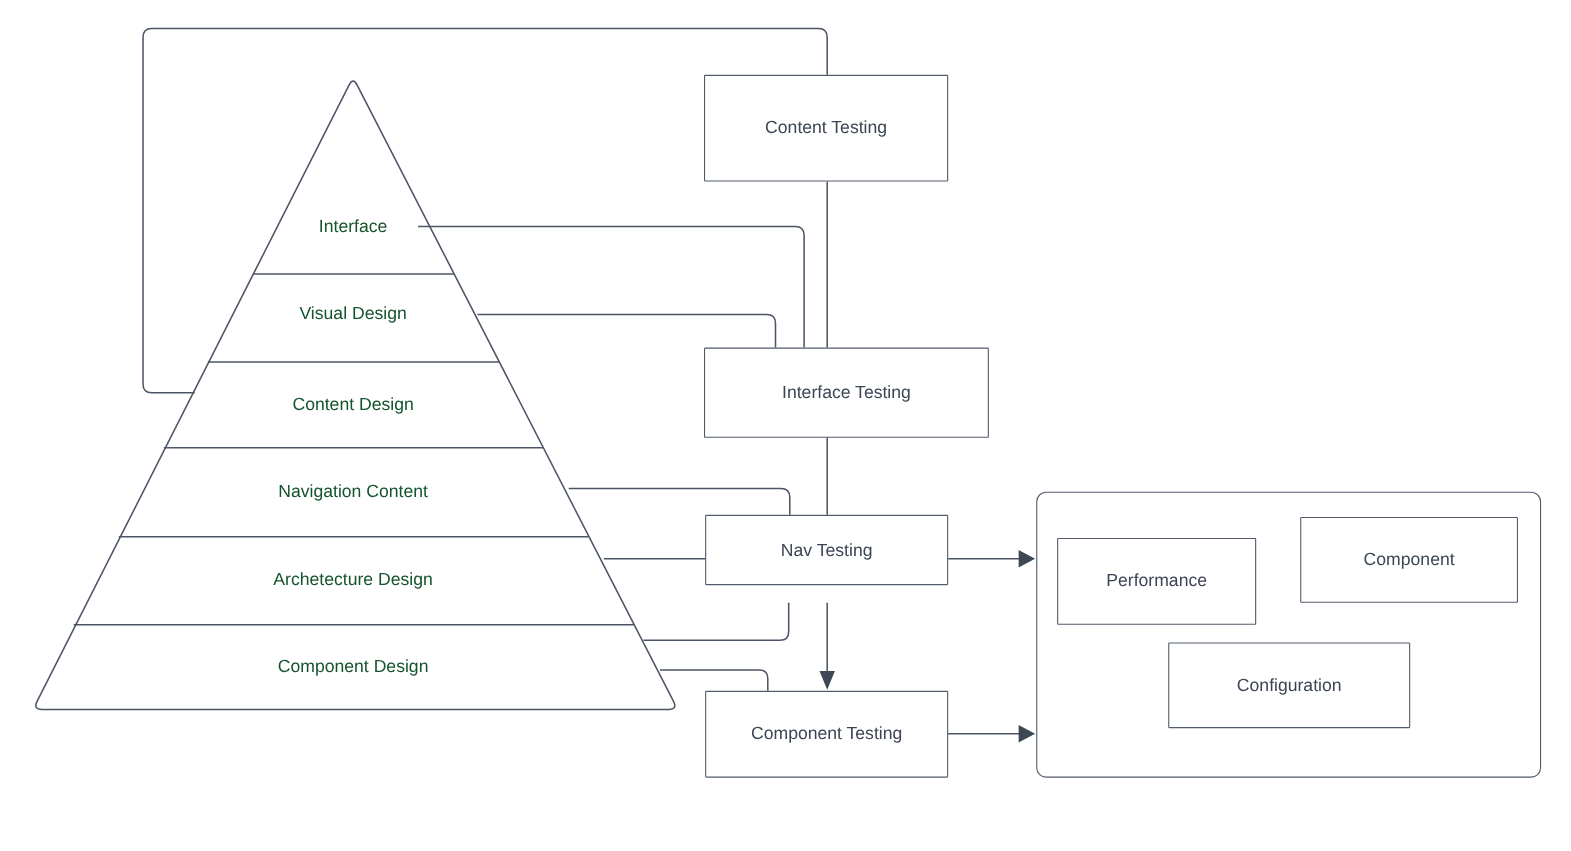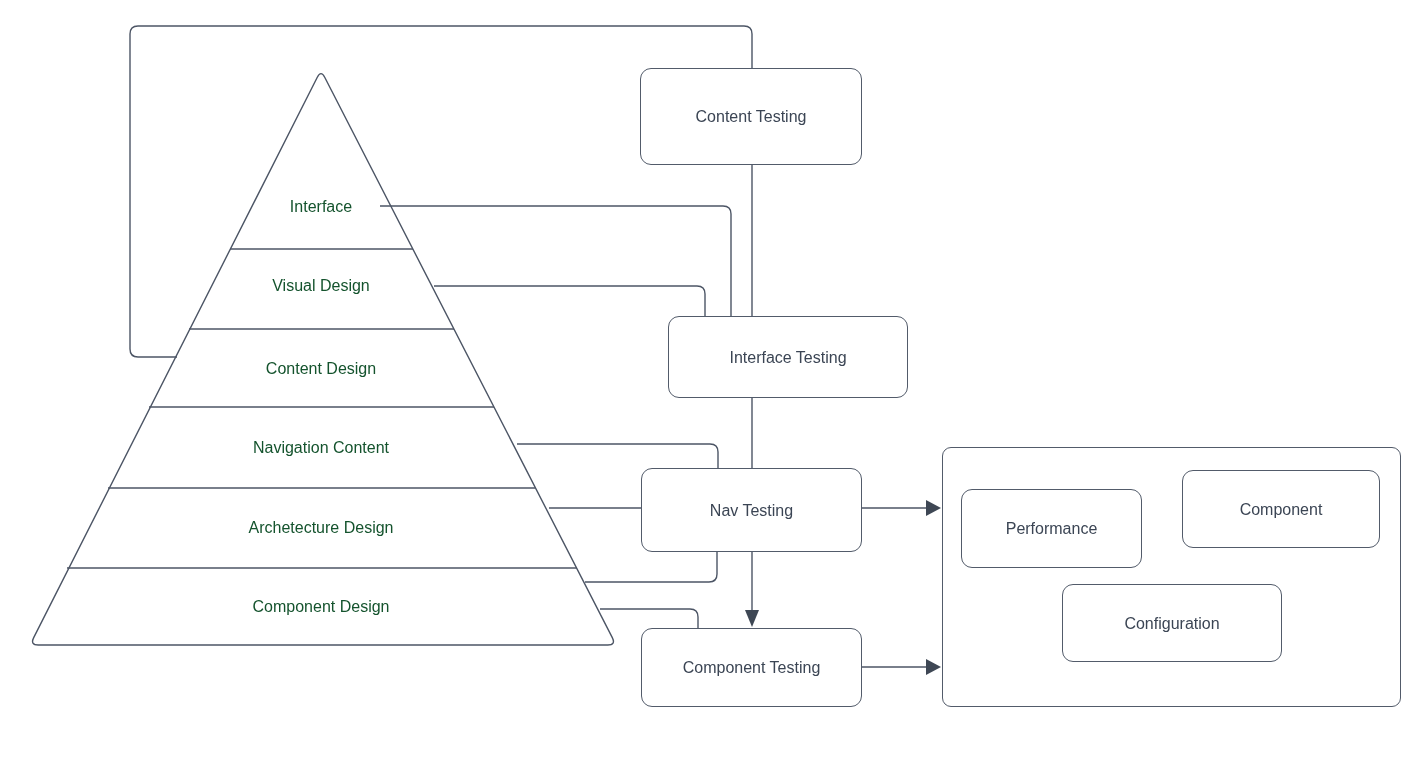--- a/index.html
+++ b/index.html
@@ -27,21 +27,21 @@
     fill: none;
   }
   .arrow {
     fill: #3e4754;
     stroke: none;
   }
   .node {
     position: absolute;
     box-sizing: border-box;
     border: 1.4px solid #525b6a;
-    border-radius: 11px;
+    border-radius: 1px;
     background: #ffffff;
     display: flex;
     align-items: center;
     justify-content: center;
     text-align: center;
     color: #3b4554;
     font-size: 16px;
     line-height: 21px;
   }
   .group-box {
@@ -106,24 +106,24 @@
   <div class="pyr-label" style="left:201px; top:196px;">Interface</div>
   <div class="pyr-label" style="left:201px; top:358px;">Content Design</div>
   <div class="pyr-label" style="left:201px; top:275px;">Visual Design</div>
   <div class="pyr-label" style="left:201px; top:437px;">Navigation Content</div>
   <div class="pyr-label" style="left:201px; top:517px;">Archetecture Design</div>
   <div class="pyr-label" style="left:201px; top:596px;">Component Design</div>
 
   <div class="node" style="left:640px; top:68px; width:222px; height:97px;">
     <span>Content Testing</span>
   </div>
-  <div class="node" style="left:668px; top:316px; width:240px; height:82px;text-align:right;">
+  <div class="node" style="left:640px; top:316px; width:259px; height:82px;text-align:right;">
     <span>Interface Testing</span>
   </div>
-  <div class="node" style="left:641px; top:468px; width:221px; height:84px;">
+  <div class="node" style="left:641px; top:468px; width:221px; height:64px;">
     <span>Nav Testing</span>
   </div>
   <div class="node" style="left:641px; top:628px; width:221px; height:79px;justify-content:center;">
     <span>Component Testing</span>
   </div>
 
   <div class="group-box" style="left:942px; top:447px; width:459px; height:260px;"></div>
   <div class="node" style="left:961px; top:489px; width:181px; height:79px;">
     <span>Performance</span>
   </div>

